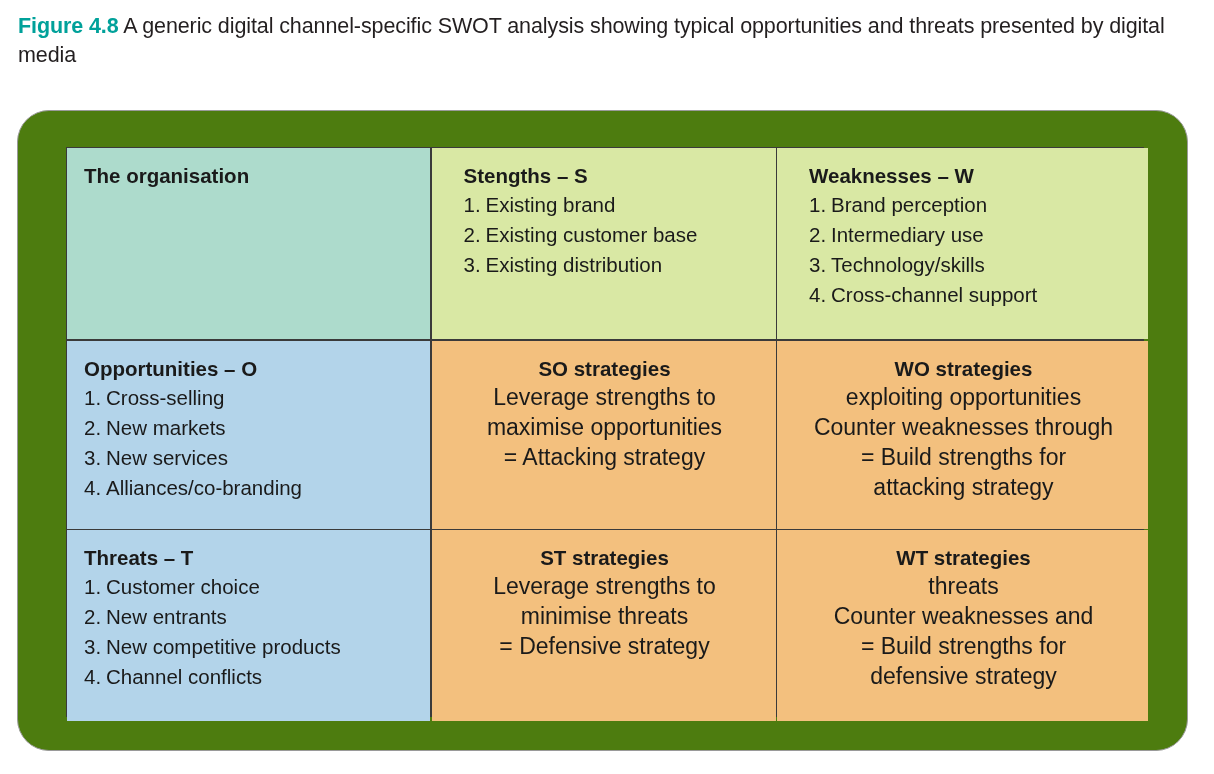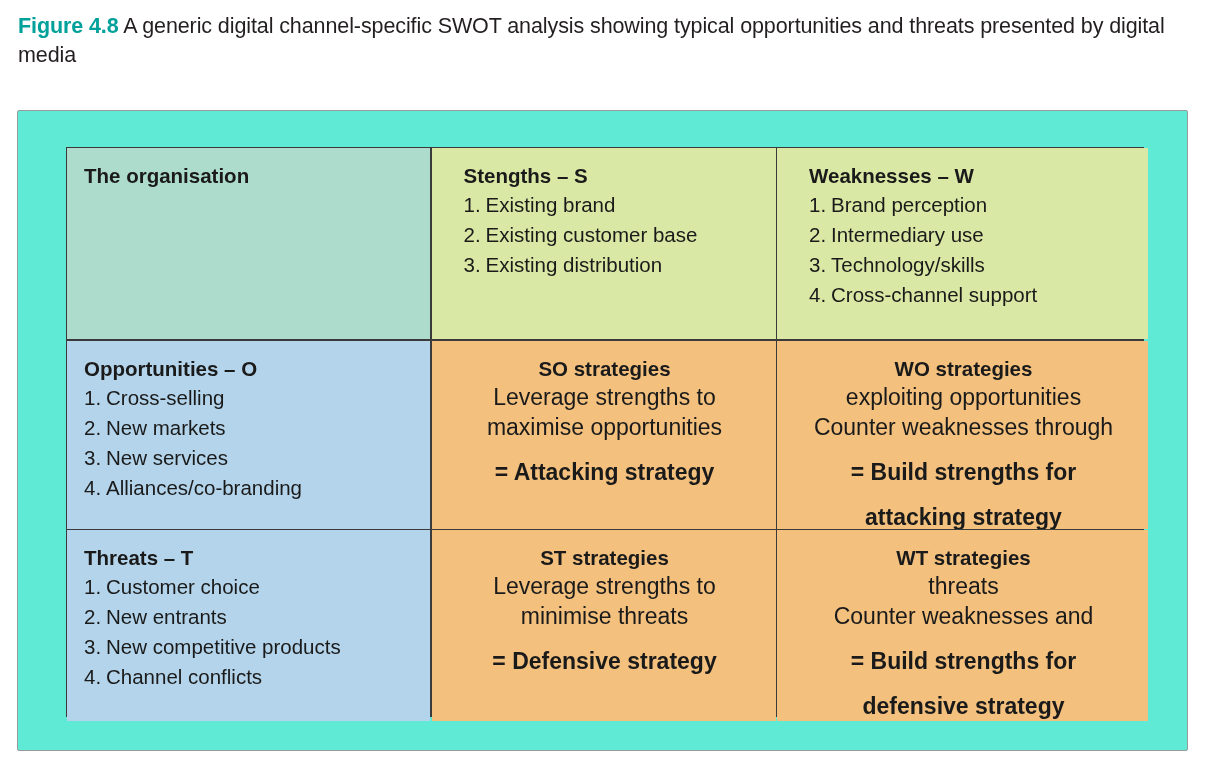--- a/index.html
+++ b/index.html
@@ -33,22 +33,22 @@
   }
 
   
   .card {
     position: absolute;
     left: 17px;
     top: 110px;
     width: 1171px;
     height: 641px;
     border: 1.4px solid #9a9a9a;
-    border-radius: 2px;
-    background: #5eead4;
+    border-radius: 32px;
+    background: #4d7c0f;
   }
 
   
   .swot-grid {
     position: absolute;
     left: 48px;
     top: 36px;
     width: 1078px;
     height: 570px;
     display: grid;
@@ -92,22 +92,21 @@
   .cell-list li .num { display: inline-block; min-width: 22px; }
 
   .cell-lines p {
     font-size: 23px;
     font-weight: normal;
     color: #1a1a1a;
     line-height: 30px;
     white-space: nowrap;
   }
   .cell-lines p.emph {
-    font-weight: bold;
-    margin-top: 15px;
+    font-weight: normal;
   }
 </style>
 </head>
 <body>
 
 <div class="caption">
   <span class="fig-label">Figure 4.8</span>
   <span class="fig-text">A generic digital channel-specific SWOT analysis showing typical opportunities and threats presented by digital media</span>
 </div>
 

